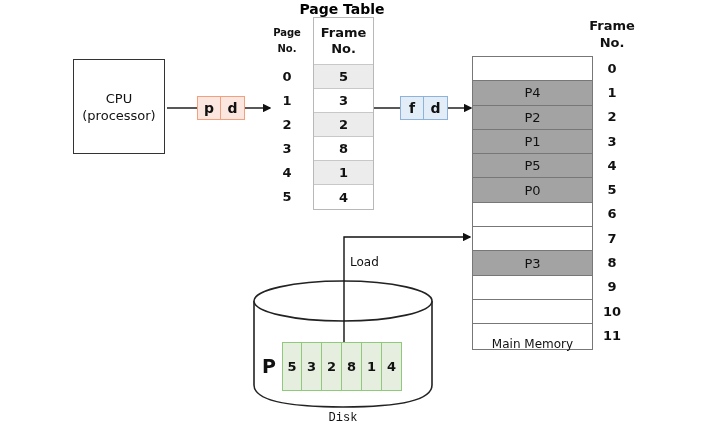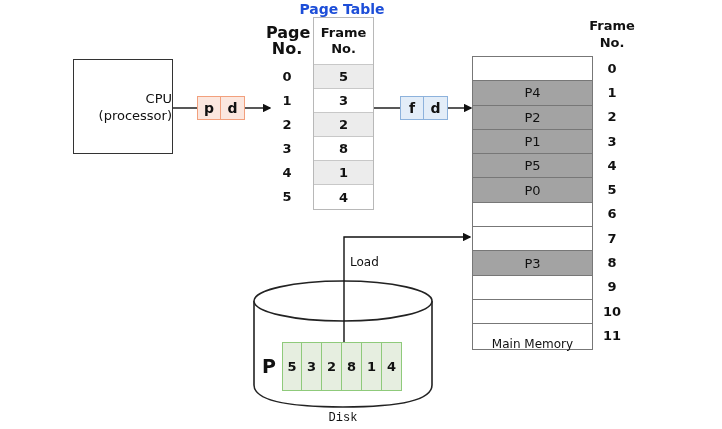--- a/index.html
+++ b/index.html
@@ -1,31 +1,31 @@
 <!DOCTYPE html>
 <html><head>
 <meta charset="utf-8">
 <style>
   html, body { margin: 0; padding: 0; background: #ffffff; }
   body { width: 722px; height: 429px; position: relative; overflow: hidden;
          font-family: "DejaVu Sans", sans-serif; color: #111; }
   .abs { position: absolute; }
   .txt { font-size: 12px; line-height: 16px; text-align: center; }
-  .cpu-box { left: 73px; top: 59px; width: 100px; height: 95px; border: 1px solid #333;
-             box-sizing: border-box; display: flex; flex-direction: column; align-items: flex-end;
+  .cpu-box { left: 73px; top: 59px; width: 92px; height: 95px; border: 1px solid #333;
+             box-sizing: border-box; display: flex; flex-direction: column; align-items: center;
              justify-content: center; font-size: 13px; line-height: 17px; background: #fff; }
   .addr { display: flex; box-sizing: border-box; height: 24px; }
   .addr .cell { width: 24px; height: 24px; box-sizing: border-box; display: flex; align-items: center;
                 justify-content: center; font-size: 14px; font-weight: bold; }
   .addr-pd .cell { background: #fbe7df; border: 1px solid #f2a07d; }
   .addr-pd .cell + .cell { border-left: none; }
   .addr-fd .cell { background: #e3edf8; border: 1px solid #8db2dc; }
   .addr-fd .cell + .cell { border-left: none; }
-  .pt-title { left: 292px; top: 1px; width: 100px; color: #1d4ed8; font-weight: bold; font-size: 14px; text-align: center; }
-  .pt-head { font-size: 16px; font-weight: bold; line-height: 16px; text-align: center; }
+  .pt-title { left: 292px; top: 1px; width: 100px; color: #000000; font-weight: bold; font-size: 14px; text-align: center; }
+  .pt-head { font-size: 10px; font-weight: bold; line-height: 16px; text-align: center; }
   .pt-table { left: 313px; top: 17px; width: 61px; box-sizing: border-box; border: 1px solid #b8b8b8; }
   .pt-hdr { height: 46px; display: flex; flex-direction: column; align-items: center; justify-content: center;
             border-bottom: 1px solid #c8c8c8; font-size: 13px; font-weight: bold; line-height: 16px; }
   .pt-row { height: 24px; box-sizing: border-box; border-bottom: 1px solid #c8c8c8; display: flex;
             align-items: center; justify-content: center; font-size: 13px; font-weight: bold; }
   .pt-row:last-child { border-bottom: none; }
   .pt-row.shade { background: #ececec; }
   .page-nums { left: 270px; top: 64px; width: 34px; }
   .page-num { height: 24px; display: flex; align-items: center; justify-content: center; font-size: 13px; font-weight: bold; }
   .mem { left: 472px; top: 56px; width: 121px; box-sizing: border-box; border: 1px solid #777; }

